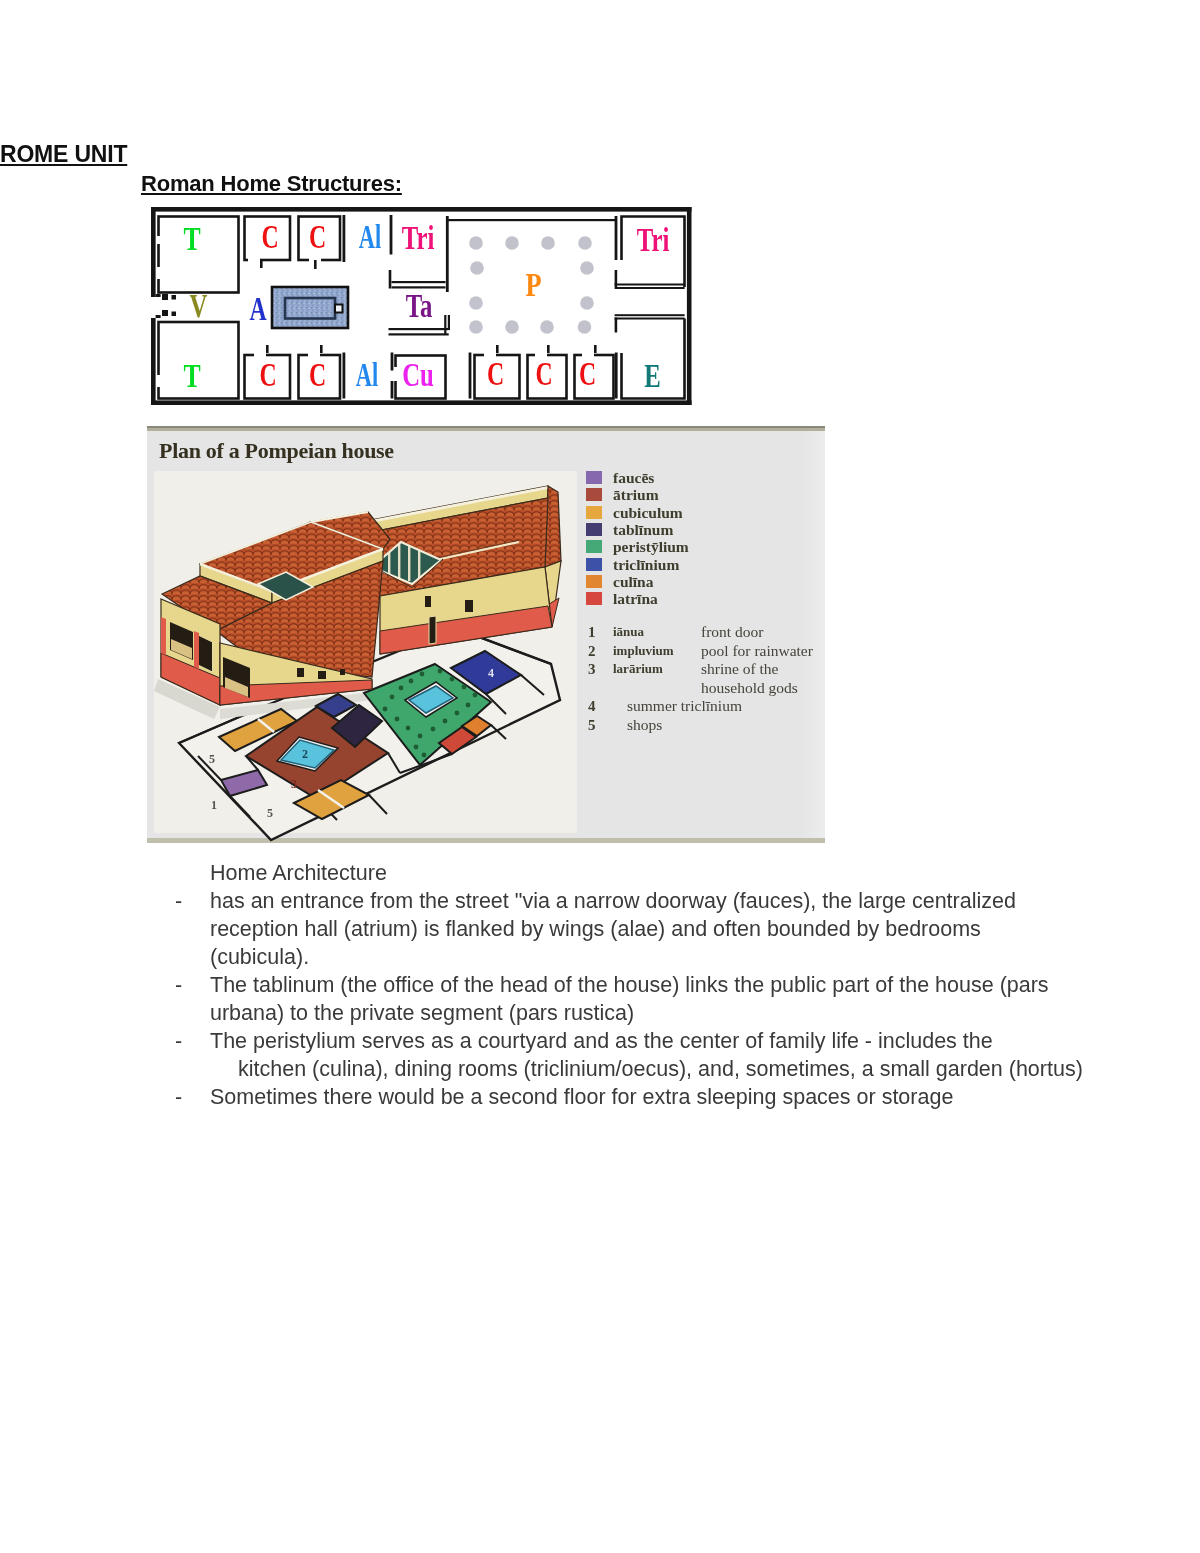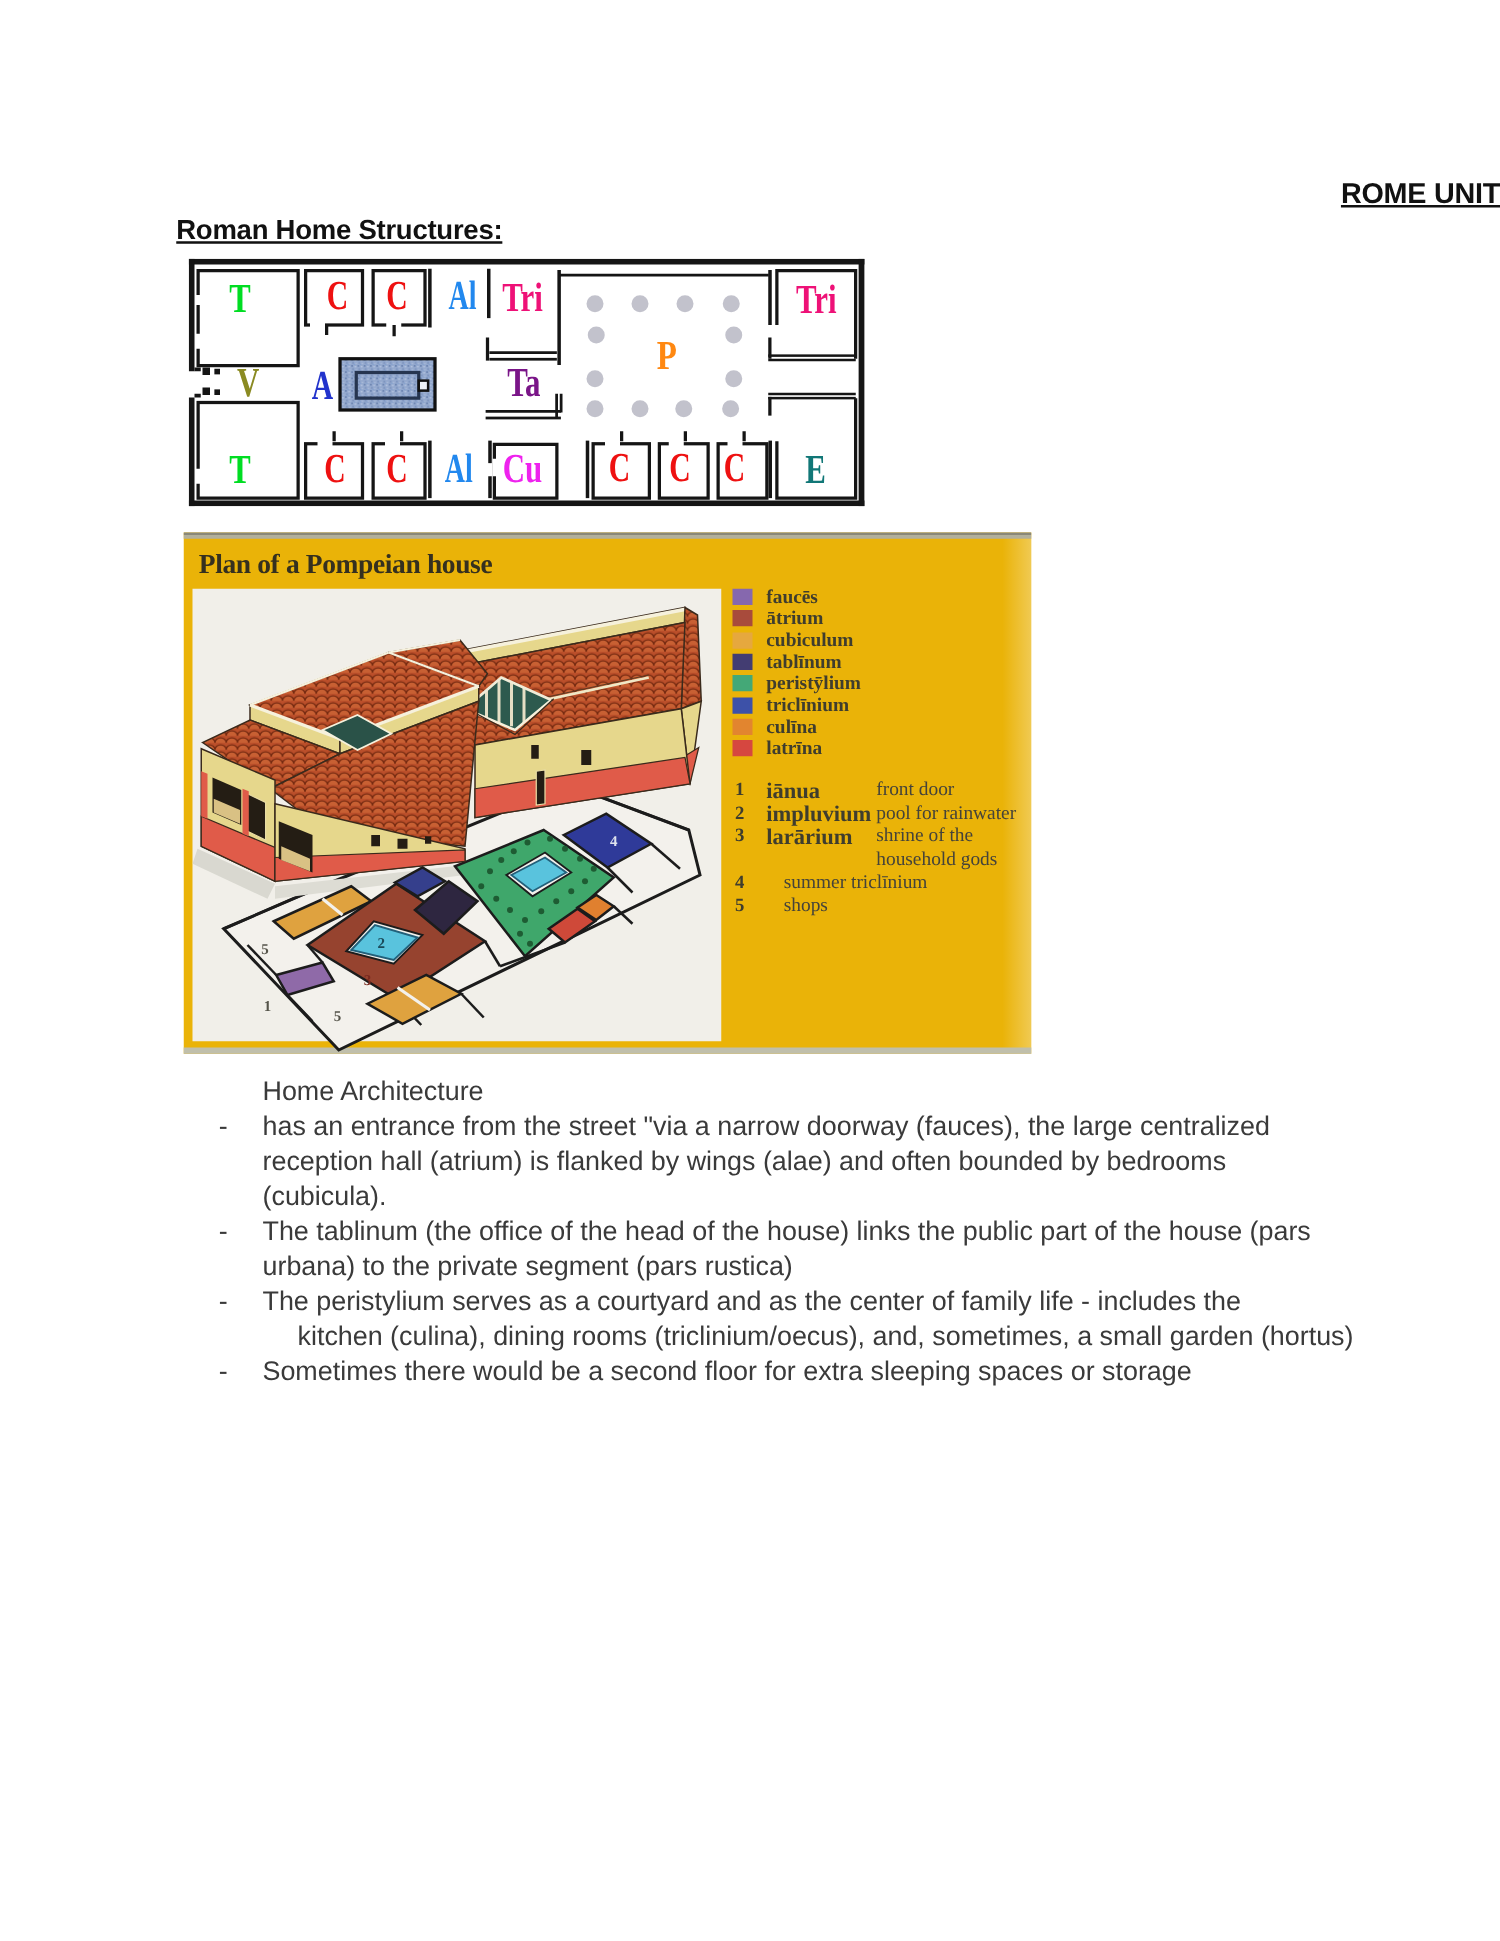--- a/index.html
+++ b/index.html
@@ -5,21 +5,21 @@
   html,body{margin:0;padding:0;}
   body{width:1200px;height:1553px;background:#ffffff;position:relative;
        font-family:"Liberation Sans", sans-serif; overflow:hidden;}
   .abs{position:absolute;}
   .bodyline{position:absolute;font-size:21.5px;color:#3a3a3a;white-space:nowrap;}
   .dash{position:absolute;font-size:21.5px;color:#3a3a3a;}
 </style>
 </head>
 <body>
 
-<div class="abs" style="left:0;top:141px;width:1200px;text-align:right;">
+<div class="abs" style="left:0;top:141px;width:1200px;text-align:left;">
   <span style="font-weight:bold;font-size:23px;color:#111;text-decoration:underline;letter-spacing:-0.2px;">ROME UNIT</span>
 </div>
 
 <div class="abs" style="left:141px;top:171px;">
   <span style="font-weight:bold;font-size:22px;color:#111;text-decoration:underline;letter-spacing:-0.2px;">Roman Home Structures:</span>
 </div>
 
 <div class="abs" style="left:151px;top:207px;width:541px;height:198px;">
 <svg width="541" height="198" viewBox="0 0 541 198">
   <defs>
@@ -230,21 +230,21 @@
 
     <text transform="translate(393,177.5) scale(0.72,1)" fill="#ee1111">C</text>
 
     <text transform="translate(436.5,177.5) scale(0.72,1)" fill="#ee1111">C</text>
 
     <text transform="translate(501.5,179.5) scale(0.75,1)" fill="#117777">E</text>
   </g>
     </svg>
 </div>
 
-<div class="abs" style="left:147px;top:426px;width:678px;height:417px;background:#eab308;">
+<div class="abs" style="left:147px;top:426px;width:678px;height:417px;background:#e5e5e5;">
 
   <div class="abs" style="left:0;top:0;width:678px;height:2px;background:#8a8878;"></div>
   <div class="abs" style="left:0;top:2px;width:678px;height:3px;background:#b2b09c;"></div>
 
   <div class="abs" style="left:655px;top:5px;width:23px;height:412px;background:linear-gradient(90deg,rgba(255,255,255,0),rgba(255,255,255,0.30));"></div>
 
   <div class="abs" style="left:0;top:412px;width:678px;height:5px;background:#c0bfab;"></div>
 
   <div class="abs" style="left:12px;top:12px;font-family:'Liberation Serif',serif;font-weight:bold;font-size:22px;color:#35301f;letter-spacing:-0.3px;">Plan of a Pompeian house</div>
 
@@ -451,21 +451,21 @@
     <div class="abs" style="left:439px;top:149px;width:16px;height:13px;background:#e2852f;"></div>
 
     <div class="abs" style="left:439px;top:166px;width:16px;height:13px;background:#d64740;"></div>
 
     <div class="abs" style="left:466px;top:43px;font-weight:bold;font-size:15.5px;line-height:17.35px;color:#3f3d2e;">
       faucēs<br>ātrium<br>cubiculum<br>tablīnum<br>peristȳlium<br>triclīnium<br>culīna<br>latrīna
     </div>
 
 
     <div class="abs" style="left:441px;top:197px;font-weight:bold;font-size:15px;line-height:18.5px;color:#3f3d2e;">1<br>2<br>3</div>
-    <div class="abs" style="left:466px;top:197px;font-weight:bold;font-size:18px;line-height:18.5px;color:#3f3d2e;">iānua<br>impluvium<br>larārium</div>
+    <div class="abs" style="left:466px;top:197px;font-weight:bold;font-size:13px;line-height:18.5px;color:#3f3d2e;">iānua<br>impluvium<br>larārium</div>
     <div class="abs" style="left:554px;top:197px;font-size:15.5px;line-height:18.5px;color:#45433a;">front door<br>pool for rainwater<br>shrine of the<br>household gods</div>
     <div class="abs" style="left:441px;top:271px;font-weight:bold;font-size:15px;line-height:18.5px;color:#3f3d2e;">4<br>5</div>
     <div class="abs" style="left:480px;top:271px;font-size:15.5px;line-height:18.5px;color:#45433a;">summer triclīnium<br>shops</div>
   </div>
 </div>
 
 <div class="bodyline" style="left:210px;top:861px;">Home Architecture</div>
 
 <div class="dash" style="left:175px;top:889px;">-</div>
 

